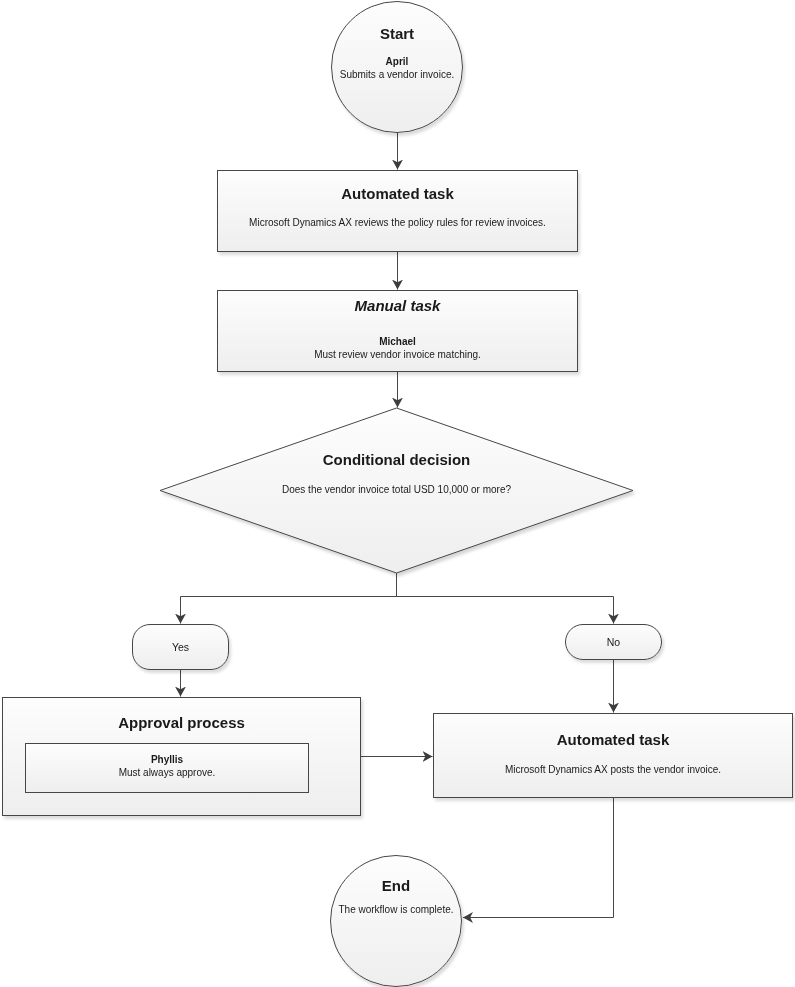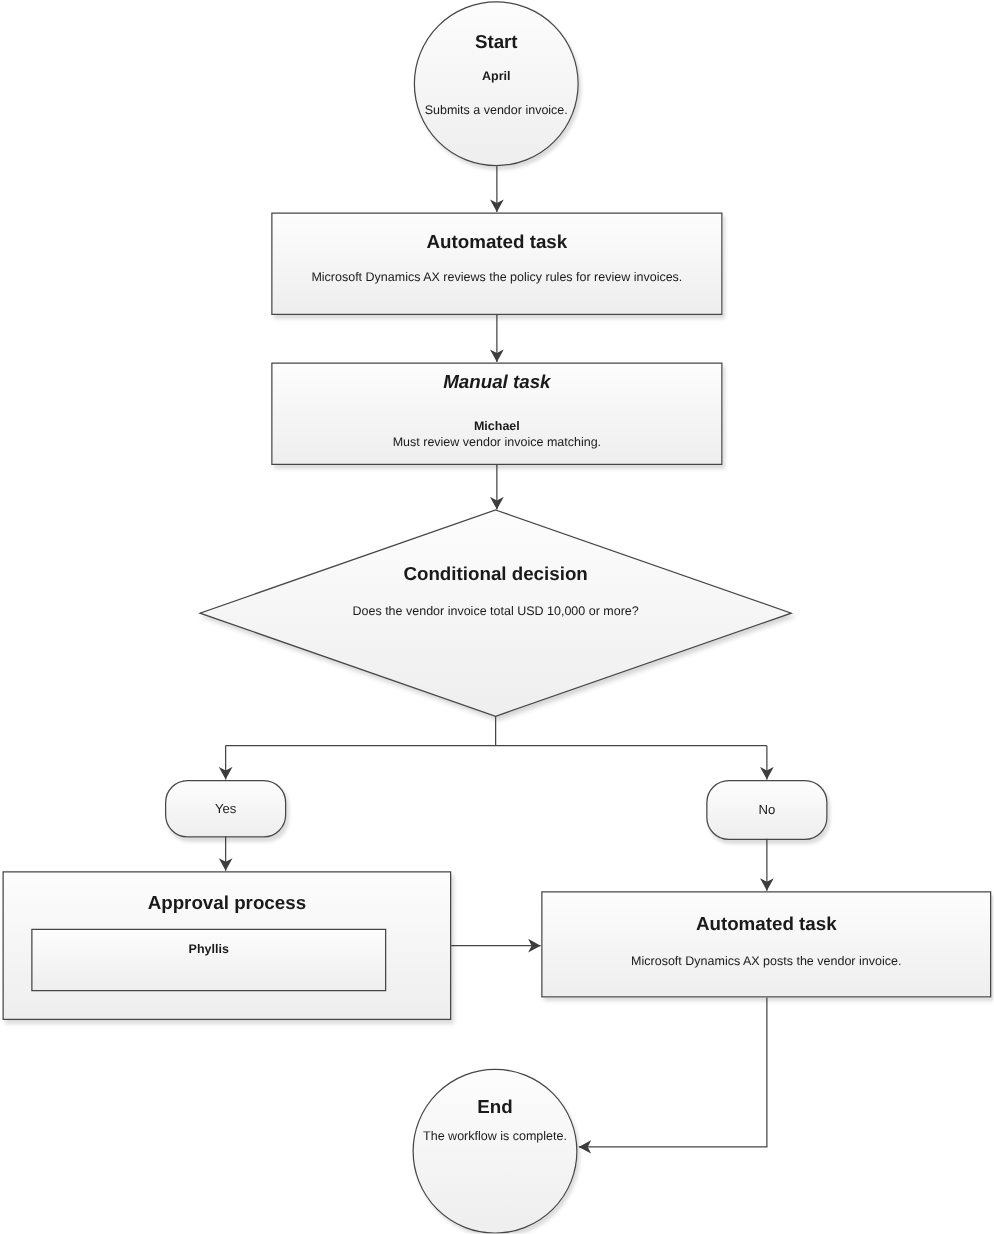--- a/index.html
+++ b/index.html
@@ -98,21 +98,21 @@
     <path class="wire" d="M613.5,596.5 L613.5,623.5" marker-end="url(#ah)"></path>
     <path class="wire" d="M180.5,660 L180.5,696.5" marker-end="url(#ah)"></path>
     <path class="wire" d="M613.5,660 L613.5,712.5" marker-end="url(#ah)"></path>
     <path class="wire" d="M361,756.5 L432.5,756.5" marker-end="url(#ah)"></path>
     <path class="wire" d="M613.5,798 L613.5,917.5 L463,917.5" marker-end="url(#ah)"></path>
   </svg>
 
   <div class="node circle" style="left:331px; top:1px; width:132px; height:132px;">
     <div class="t-title" style="top:23px;">Start</div>
     <div class="t-text t-person" style="top:53px;">April</div>
-    <div class="t-text" style="top:80px;">Submits a vendor invoice.</div>
+    <div class="t-text" style="top:66px;">Submits a vendor invoice.</div>
   </div>
 
   <div class="node" style="left:217px; top:170px; width:361px; height:82px;">
     <div class="t-title" style="top:14px;">Automated task</div>
     <div class="t-text" style="top:45px;">Microsoft Dynamics AX reviews the policy rules for review invoices.</div>
   </div>
 
   <div class="node" style="left:217px; top:290px; width:361px; height:82px;">
     <div class="t-title" style="top:6px;font-style:italic;">Manual task</div>
     <div class="t-text t-person" style="top:44px;">Michael</div>
@@ -121,28 +121,29 @@
 
   <div class="overlay" style="left:160px; top:408px; width:473px; height:165px;">
     <div class="t-title" style="top:43px;">Conditional decision</div>
     <div class="t-text" style="top:75px;">Does the vendor invoice total USD 10,000 or more?</div>
   </div>
 
   <div class="node pill" style="left:132px; top:624px; width:97px; height:46px;">
     <span>Yes</span>
   </div>
 
-  <div class="node pill" style="left:565px; top:624px; width:97px; height:48px;">
+  <div class="node pill" style="left:565px; top:624px; width:97px; height:36px;">
     <span>No</span>
   </div>
 
   <div class="node" style="left:2px; top:697px; width:359px; height:119px;">
     <div class="t-title" style="top:16px;">Approval process</div>
     <div class="inner-box" style="left:22px; top:45px; width:284px; height:50px;">
       <div class="t-text t-person" style="top:9px;">Phyllis</div>
+      <div class="t-text" style="top:22px;">Must always approve.</div>
     </div>
   </div>
 
   <div class="node" style="left:433px; top:713px; width:360px; height:85px;">
     <div class="t-title" style="top:17px;">Automated task</div>
     <div class="t-text" style="top:49px;">Microsoft Dynamics AX posts the vendor invoice.</div>
   </div>
 
   <div class="node circle" style="left:330px; top:855px; width:132px; height:132px;">
     <div class="t-title" style="top:21px;">End</div>

